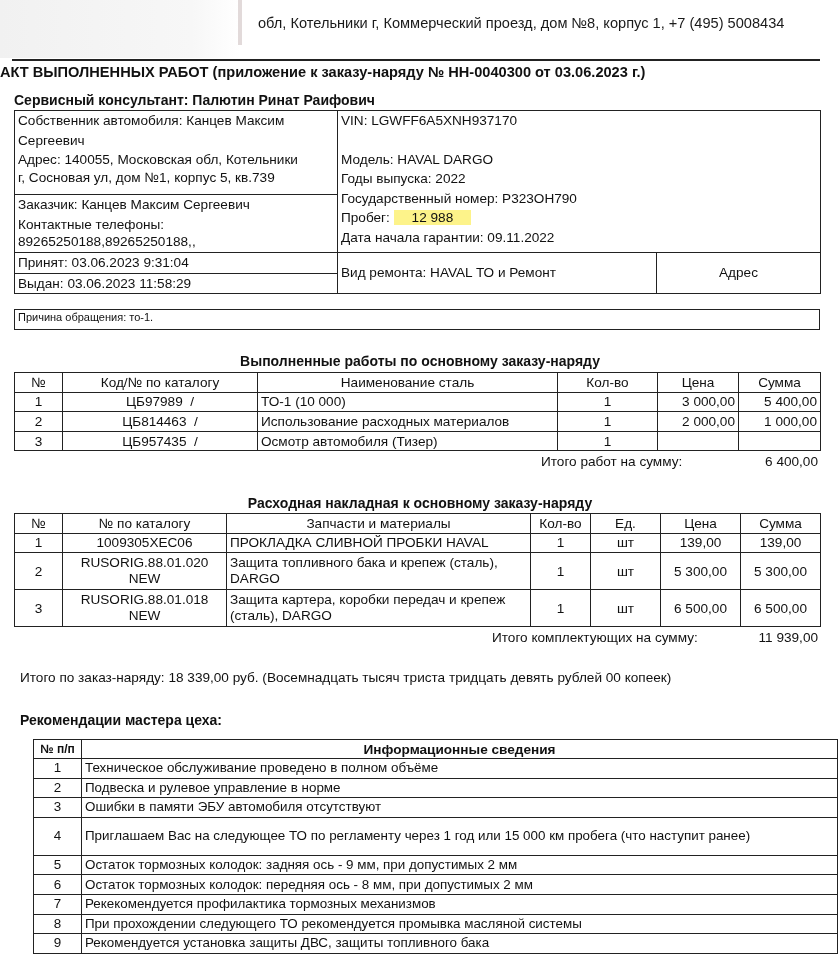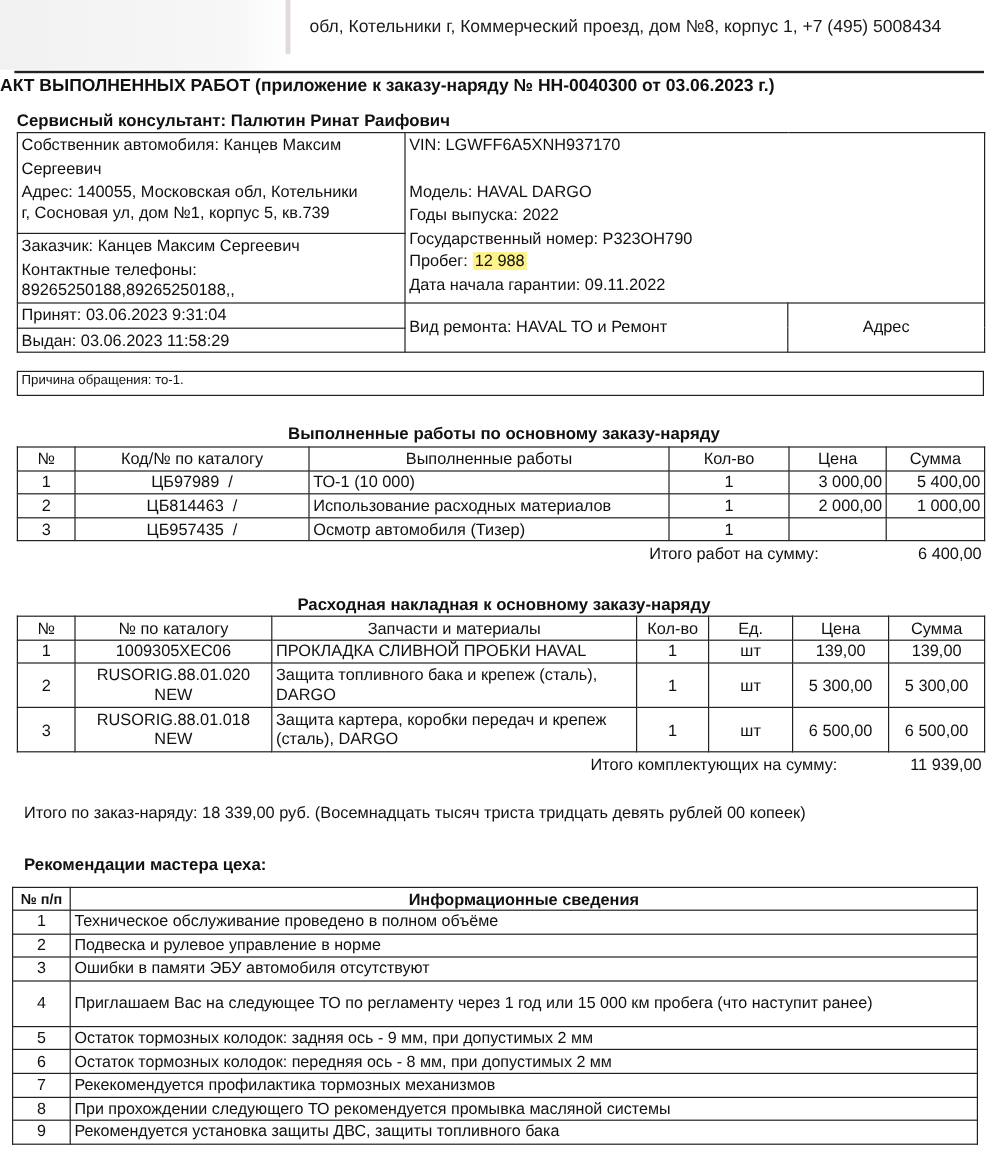--- a/index.html
+++ b/index.html
@@ -10,33 +10,33 @@
   .bleed-edge { left: 238px; top: 0; width: 4px; height: 45px; background: #e2dada; }
   .dealer { left: 258px; top: 14px; width: 560px; font-size: 14.6px; line-height: 18px; color: #1a1a1a; }
   .hr { left: 12px; top: 59px; width: 808px; height: 2px; background: #222; }
   .act-title { left: 0; top: 64px; width: 840px; font-weight: bold; font-size: 14.6px; }
   .consult { left: 14px; top: 92px; font-weight: bold; font-size: 14px; }
   table { border-collapse: collapse; position: absolute; table-layout: fixed; }
   td, th { border: 1.5px solid #222; padding: 0 3px; font-weight: normal; vertical-align: middle; overflow: hidden; white-space: nowrap; }
   .info { left: 14px; top: 110px; width: 806px; }
   .info td { vertical-align: top; line-height: 19.6px; font-size: 13.6px; padding: 0 3px; white-space: normal; }
   .info .line { display: block; }
-  .hl { background: #fdf38a; padding: 0 2px; }
+  .hl { background: #fdf38a; padding: 0 18px; }
   .reason { left: 14px; top: 309px; width: 806px; height: 21px; border: 1.5px solid #222; padding: 1px 3px; font-size: 11px; }
   .sec-title { left: 0; width: 840px; text-align: center; font-weight: bold; font-size: 14px; }
   .works { left: 14px; top: 372px; width: 806px; }
   .works td, .parts td { height: 19.6px; font-size: 13.6px; line-height: 17px; }
   .c { text-align: center; }
   .r { text-align: right; }
   .total { font-size: 13.6px; }
   .parts { left: 14px; top: 513px; width: 806px; }
   .parts td.wrap { white-space: normal; line-height: 16px; }
   .grand { left: 20px; top: 670px; font-size: 13.6px; }
   .rec-title { left: 20px; top: 712px; font-weight: bold; font-size: 14px; }
-  .recs { left: 10px; top: 739px; width: 804px; }
+  .recs { left: 33px; top: 739px; width: 804px; }
   .recs td { height: 19.6px; font-size: 13.4px; line-height: 16px; }
   .recs td.wrap { white-space: normal; }
   .recs th { font-weight: bold; height: 19px; font-size: 13.6px; }
   .recs th.num { font-size: 12px; }
 </style>
 </head>
 <body>
 
 <div class="abs bleed"></div>
 <div class="abs bleed-edge"></div>
@@ -99,21 +99,21 @@
       <col style="width:195px">
       <col style="width:300px">
       <col style="width:100px">
       <col style="width:81px">
       <col style="width:82px">
     </colgroup>
   <tbody>
       <tr>
     <td class="c">№</td>
     <td class="c">Код/№ по каталогу</td>
-    <td class="c">Выполненные работы</td>
+    <td class="c">Наименование сталь</td>
     <td class="c">Кол-во</td>
     <td class="c">Цена</td>
     <td class="c">Сумма</td>
   </tr>
   <tr>
     <td class="c">1</td>
     <td class="c" style="white-space:pre">ЦБ97989  /</td>
     <td>ТО-1 (10 000)</td>
     <td class="c">1</td>
     <td class="r">3 000,00</td>

